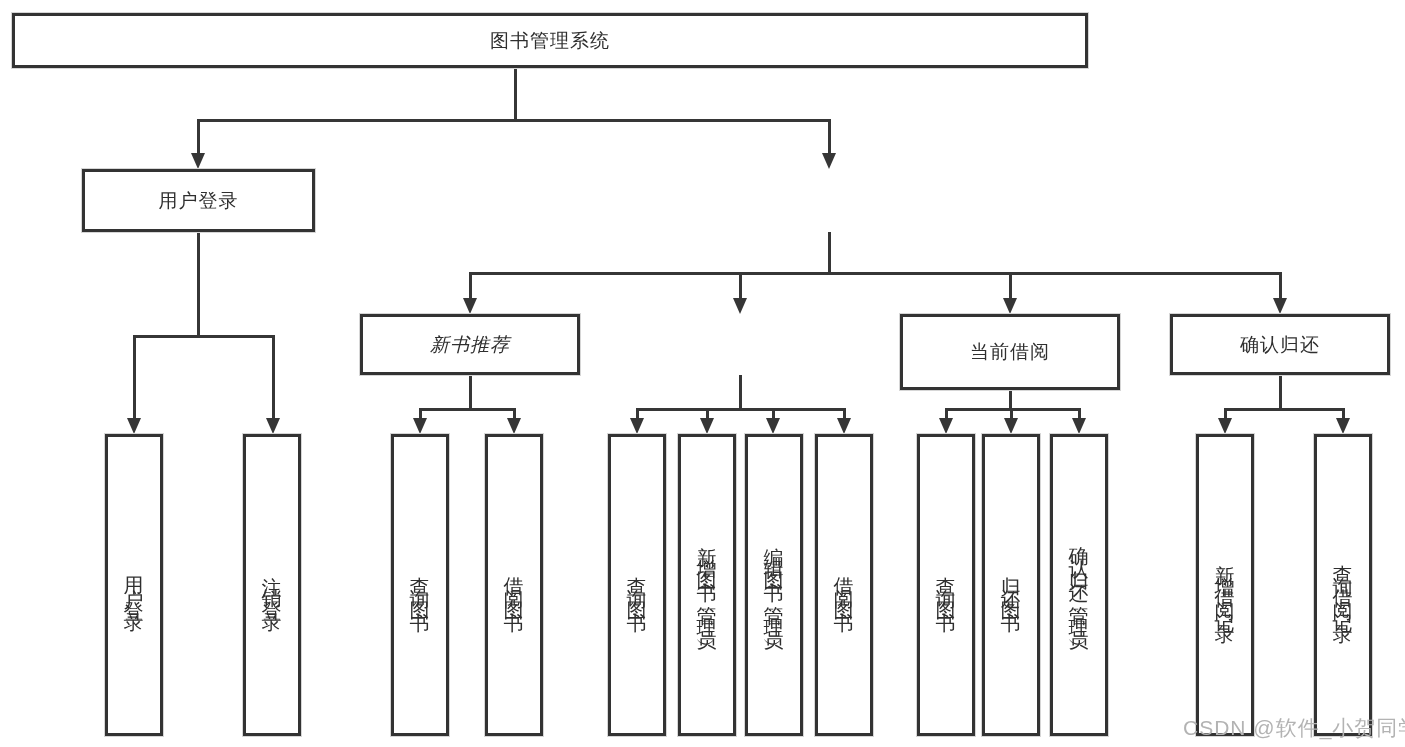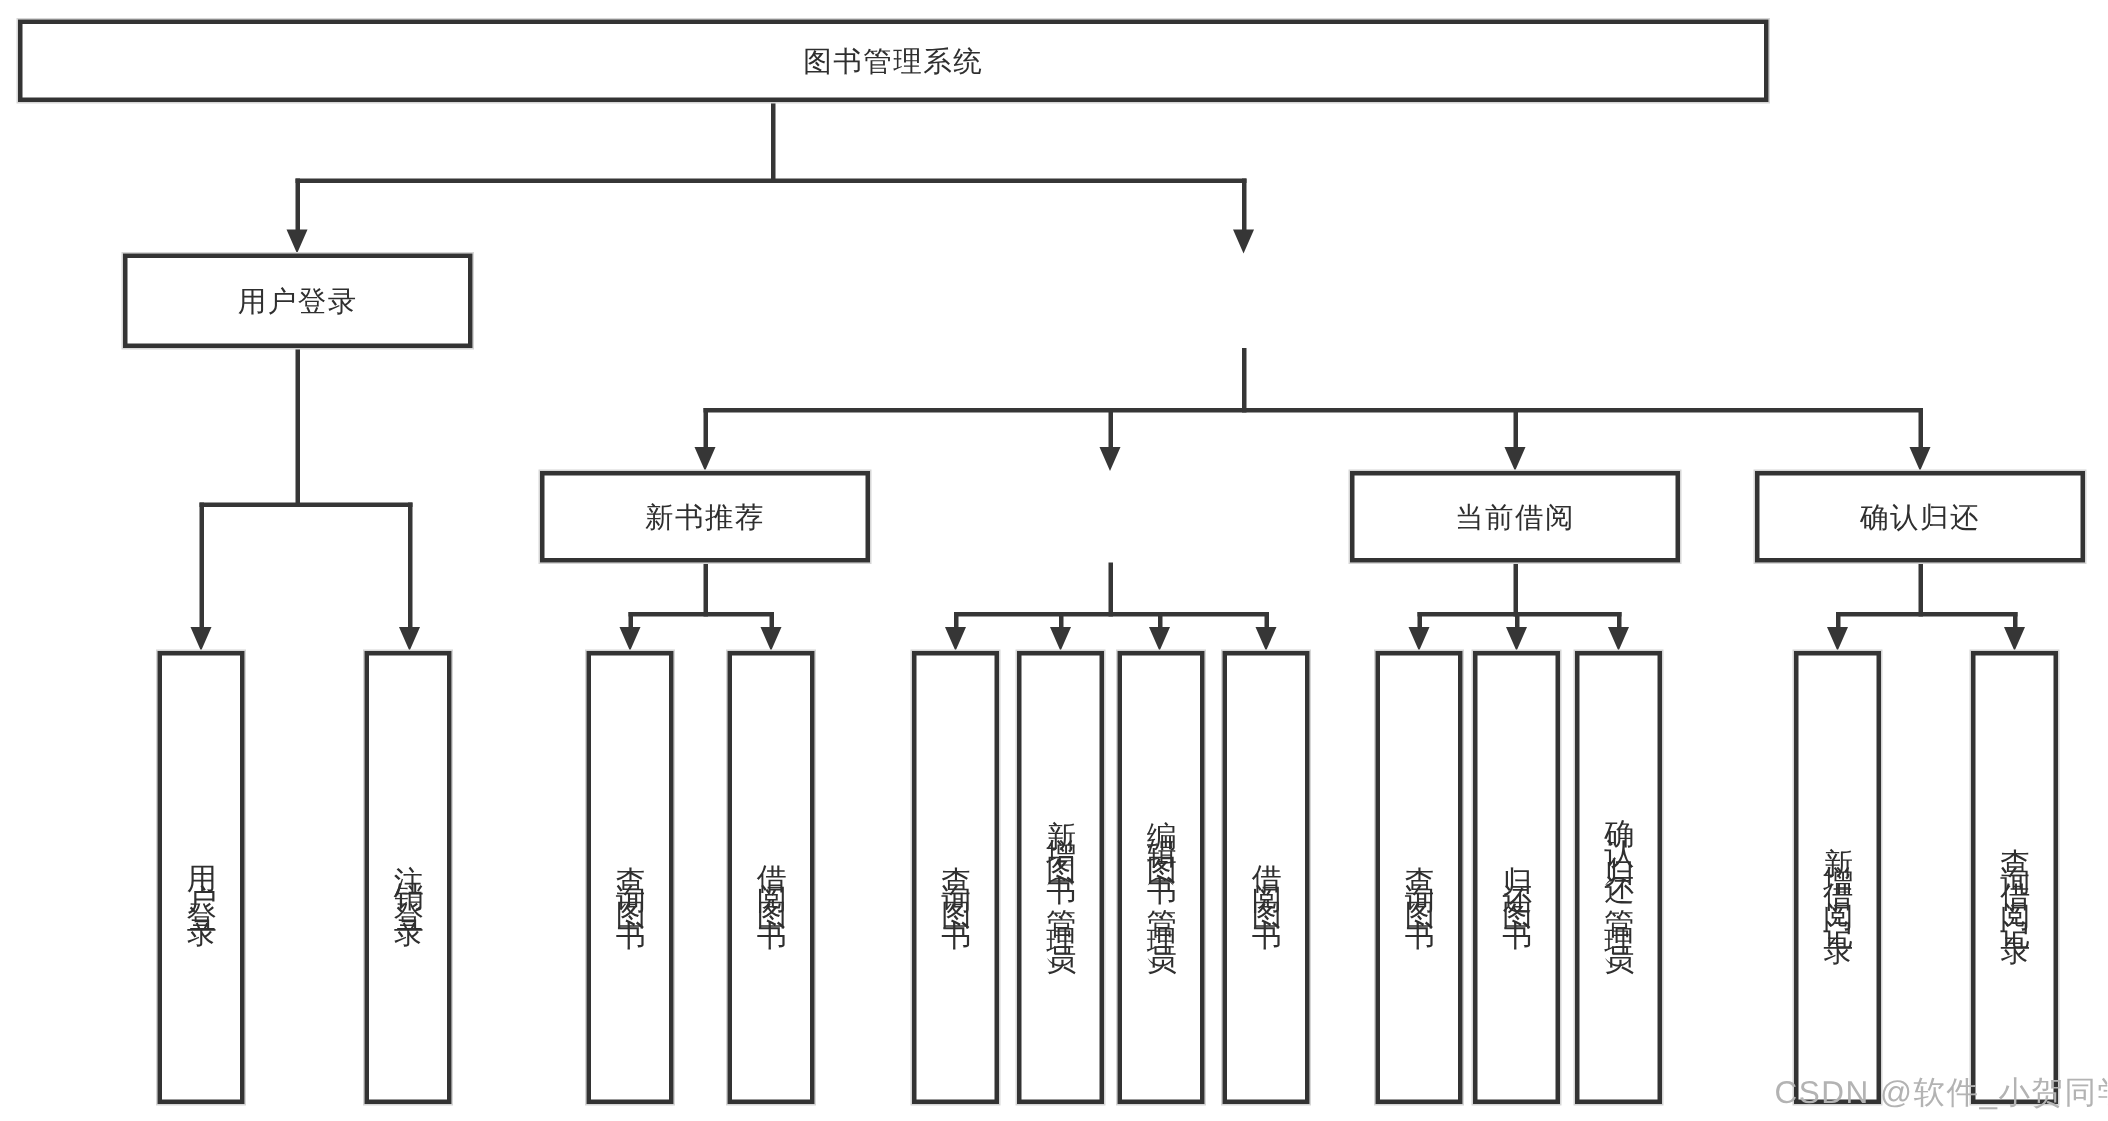--- a/index.html
+++ b/index.html
@@ -59,35 +59,35 @@
     color:#b3b3b3;
     z-index:10;
     white-space:nowrap;
   }
 </style>
 </head>
 <body>
 
 <div id="stage">
 
-  <div class="box" style="left:12px;top:13px;width:1167px;height:55px;">
+  <div class="box" style="left:12px;top:13px;width:1076px;height:55px;">
     <span>图书管理系统</span>
   </div>
 
   <div class="box" style="left:82px;top:169px;width:233px;height:63px;">
     <span>用户登录</span>
   </div>
 
 
-  <div class="box" style="left:360px;top:314px;width:220px;height:61px;">
+  <div class="box" style="left:360px;top:314px;width:220px;height:61px;font-style:italic;">
     <span>新书推荐</span>
   </div>
 
 
-  <div class="box" style="left:900px;top:314px;width:220px;height:61px;">
+  <div class="box" style="left:900px;top:314px;width:220px;height:76px;">
     <span>当前借阅</span>
   </div>
 
   <div class="box" style="left:1170px;top:314px;width:220px;height:61px;">
     <span>确认归还</span>
   </div>
 
   <div class="box leaf" style="left:105px;">
     <span class="vtxt">用户登录</span>
   </div>

